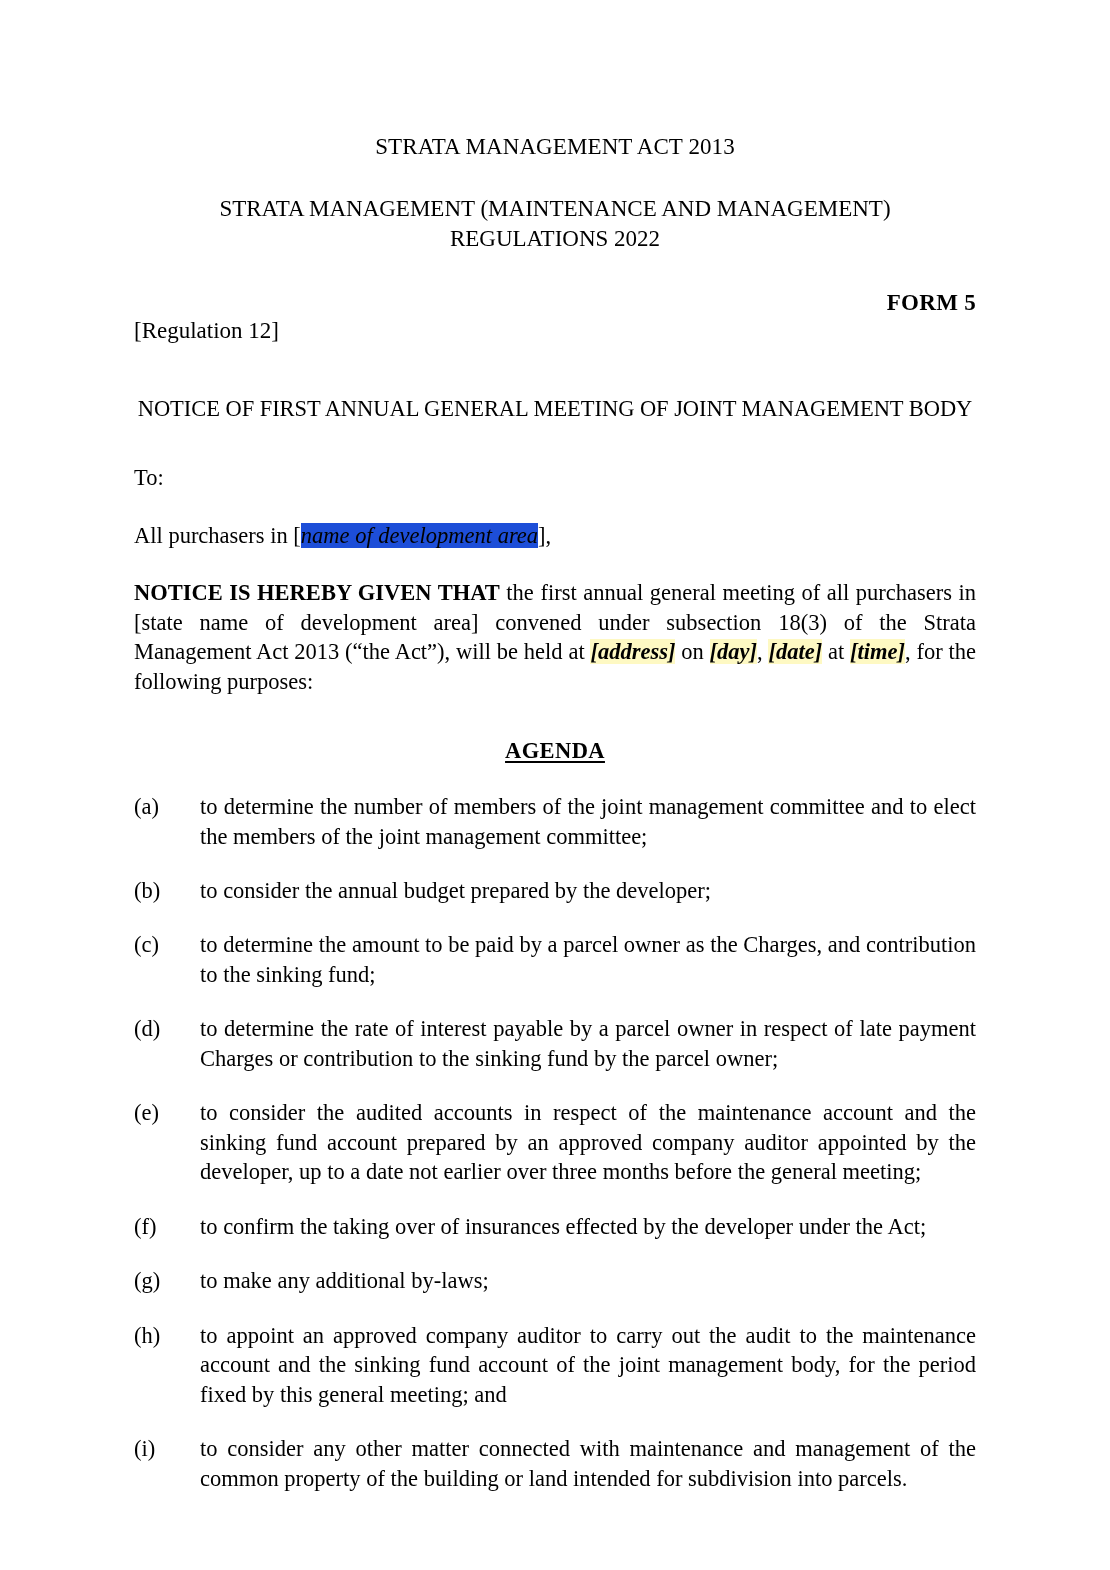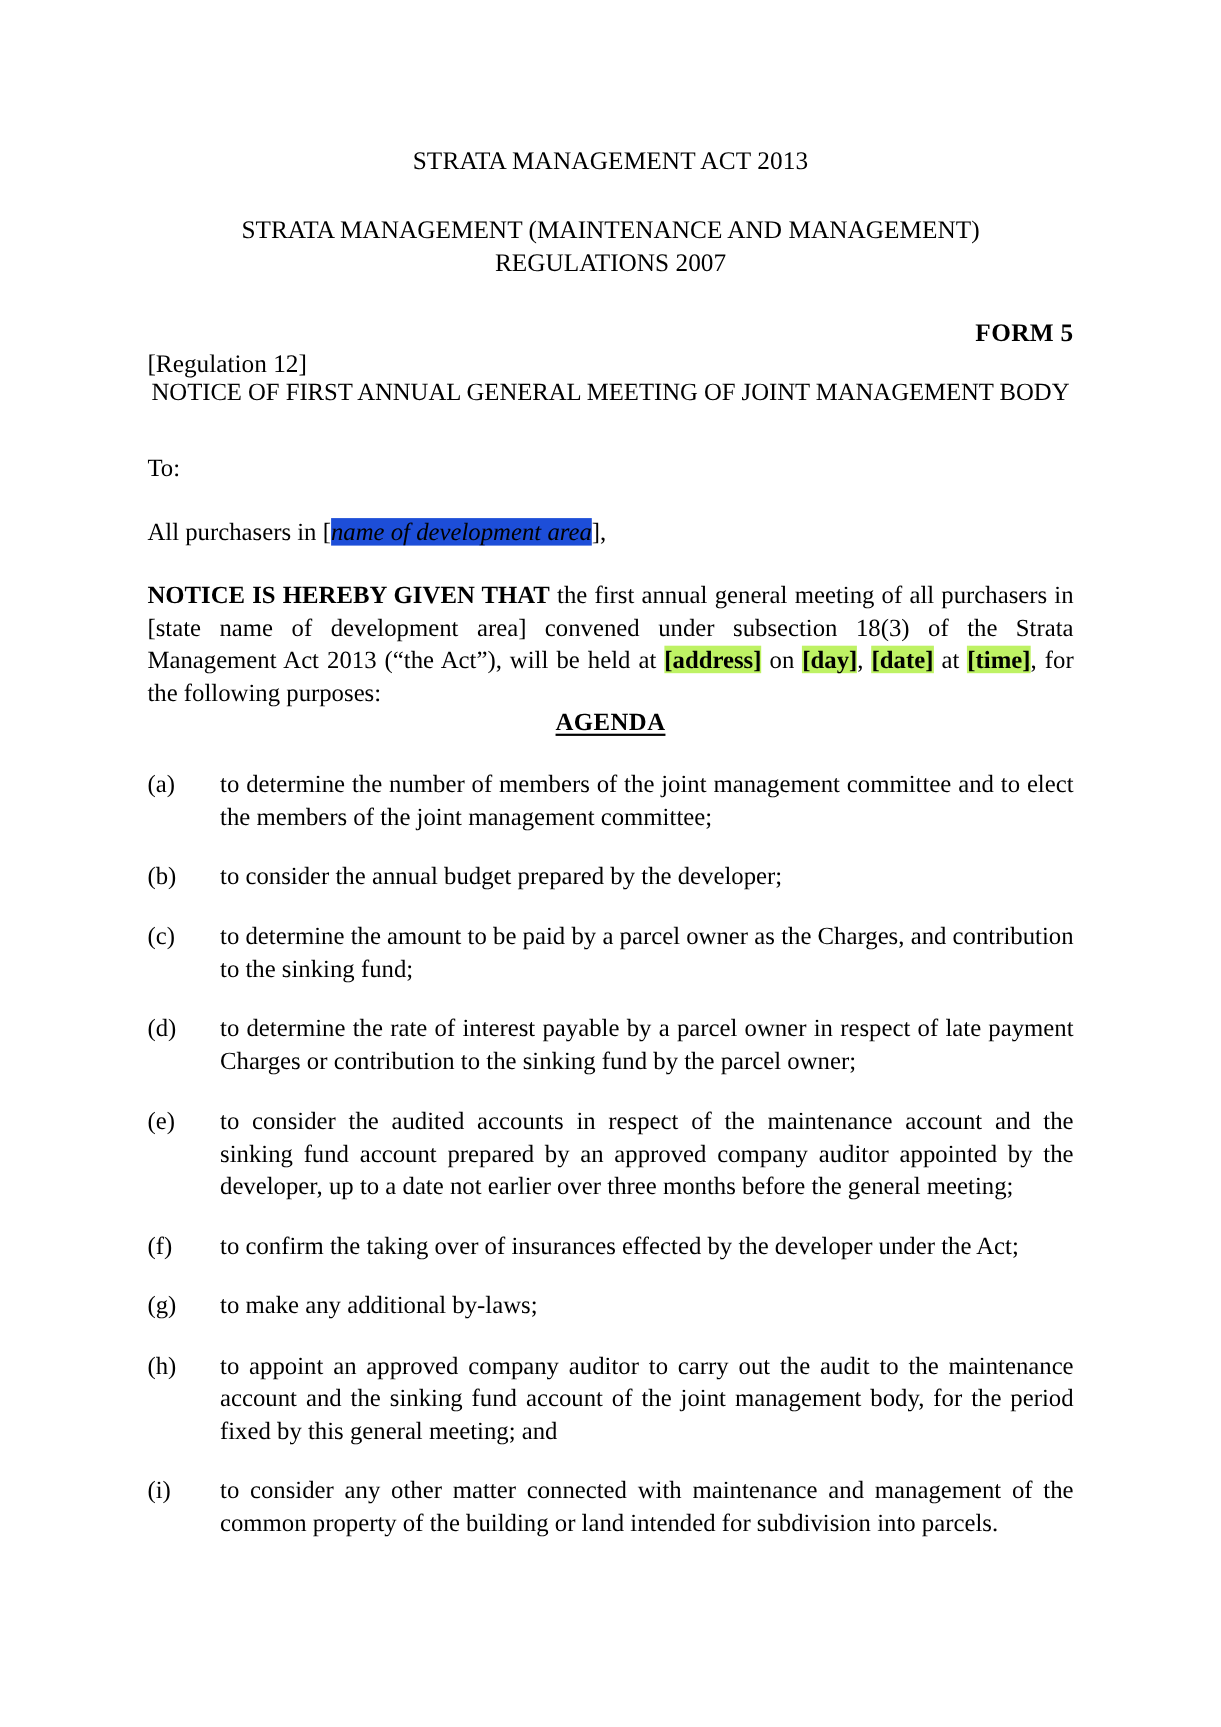--- a/index.html
+++ b/index.html
@@ -45,20 +45,21 @@
     letter-spacing: 0.3px;
   }
   .form-reg {
     text-align: left;
     font-size: 23px;
     margin-top: 2px;
   }
   .notice-heading {
     text-align: center;
     font-size: 22.5px;
+    margin-top: 52px;
     letter-spacing: -0.05px;
     white-space: nowrap;
   }
 
   
   .para {
     font-size: 22.5px;
     line-height: 1.31;
     text-align: justify;
     text-justify: inter-word;
@@ -76,31 +77,33 @@
     margin-top: 28px;
   }
   .para.main-notice .b {
     font-weight: bold;
   }
   .hl-italic {
     background-color: #1d4ed8;
     font-style: italic;
   }
   .hl-bolditalic {
-    background-color: #bef264;
+    background-color: #fef9c3;
+    font-style: italic;
     font-weight: bold;
   }
 
   
   .agenda-heading {
     text-align: center;
     font-size: 22.5px;
     font-weight: bold;
     text-decoration: underline;
     text-underline-offset: 3px;
+    margin-top: 42px;
     letter-spacing: 0.4px;
   }
   .agenda-list {
     margin-top: 28px;
   }
   .agenda-item {
     position: relative;
     padding-left: 66px;
     font-size: 22.5px;
     line-height: 1.31;
@@ -125,21 +128,21 @@
 </head>
 <body>
 
 <div class="page">
   <div class="content">
 
     <div class="title-act">STRATA MANAGEMENT ACT 2013</div>
 
     <div class="title-regs">
       <span>STRATA MANAGEMENT (MAINTENANCE AND MANAGEMENT)</span><br>
-      <span>REGULATIONS 2007</span>
+      <span>REGULATIONS 2022</span>
     </div>
 
     <div class="form-no">FORM 5</div>
 
     <div class="form-reg">[Regulation 12]</div>
 
     <div class="notice-heading">NOTICE OF FIRST ANNUAL GENERAL MEETING OF JOINT MANAGEMENT BODY</div>
 
     <div class="para to-line">To:</div>
 

